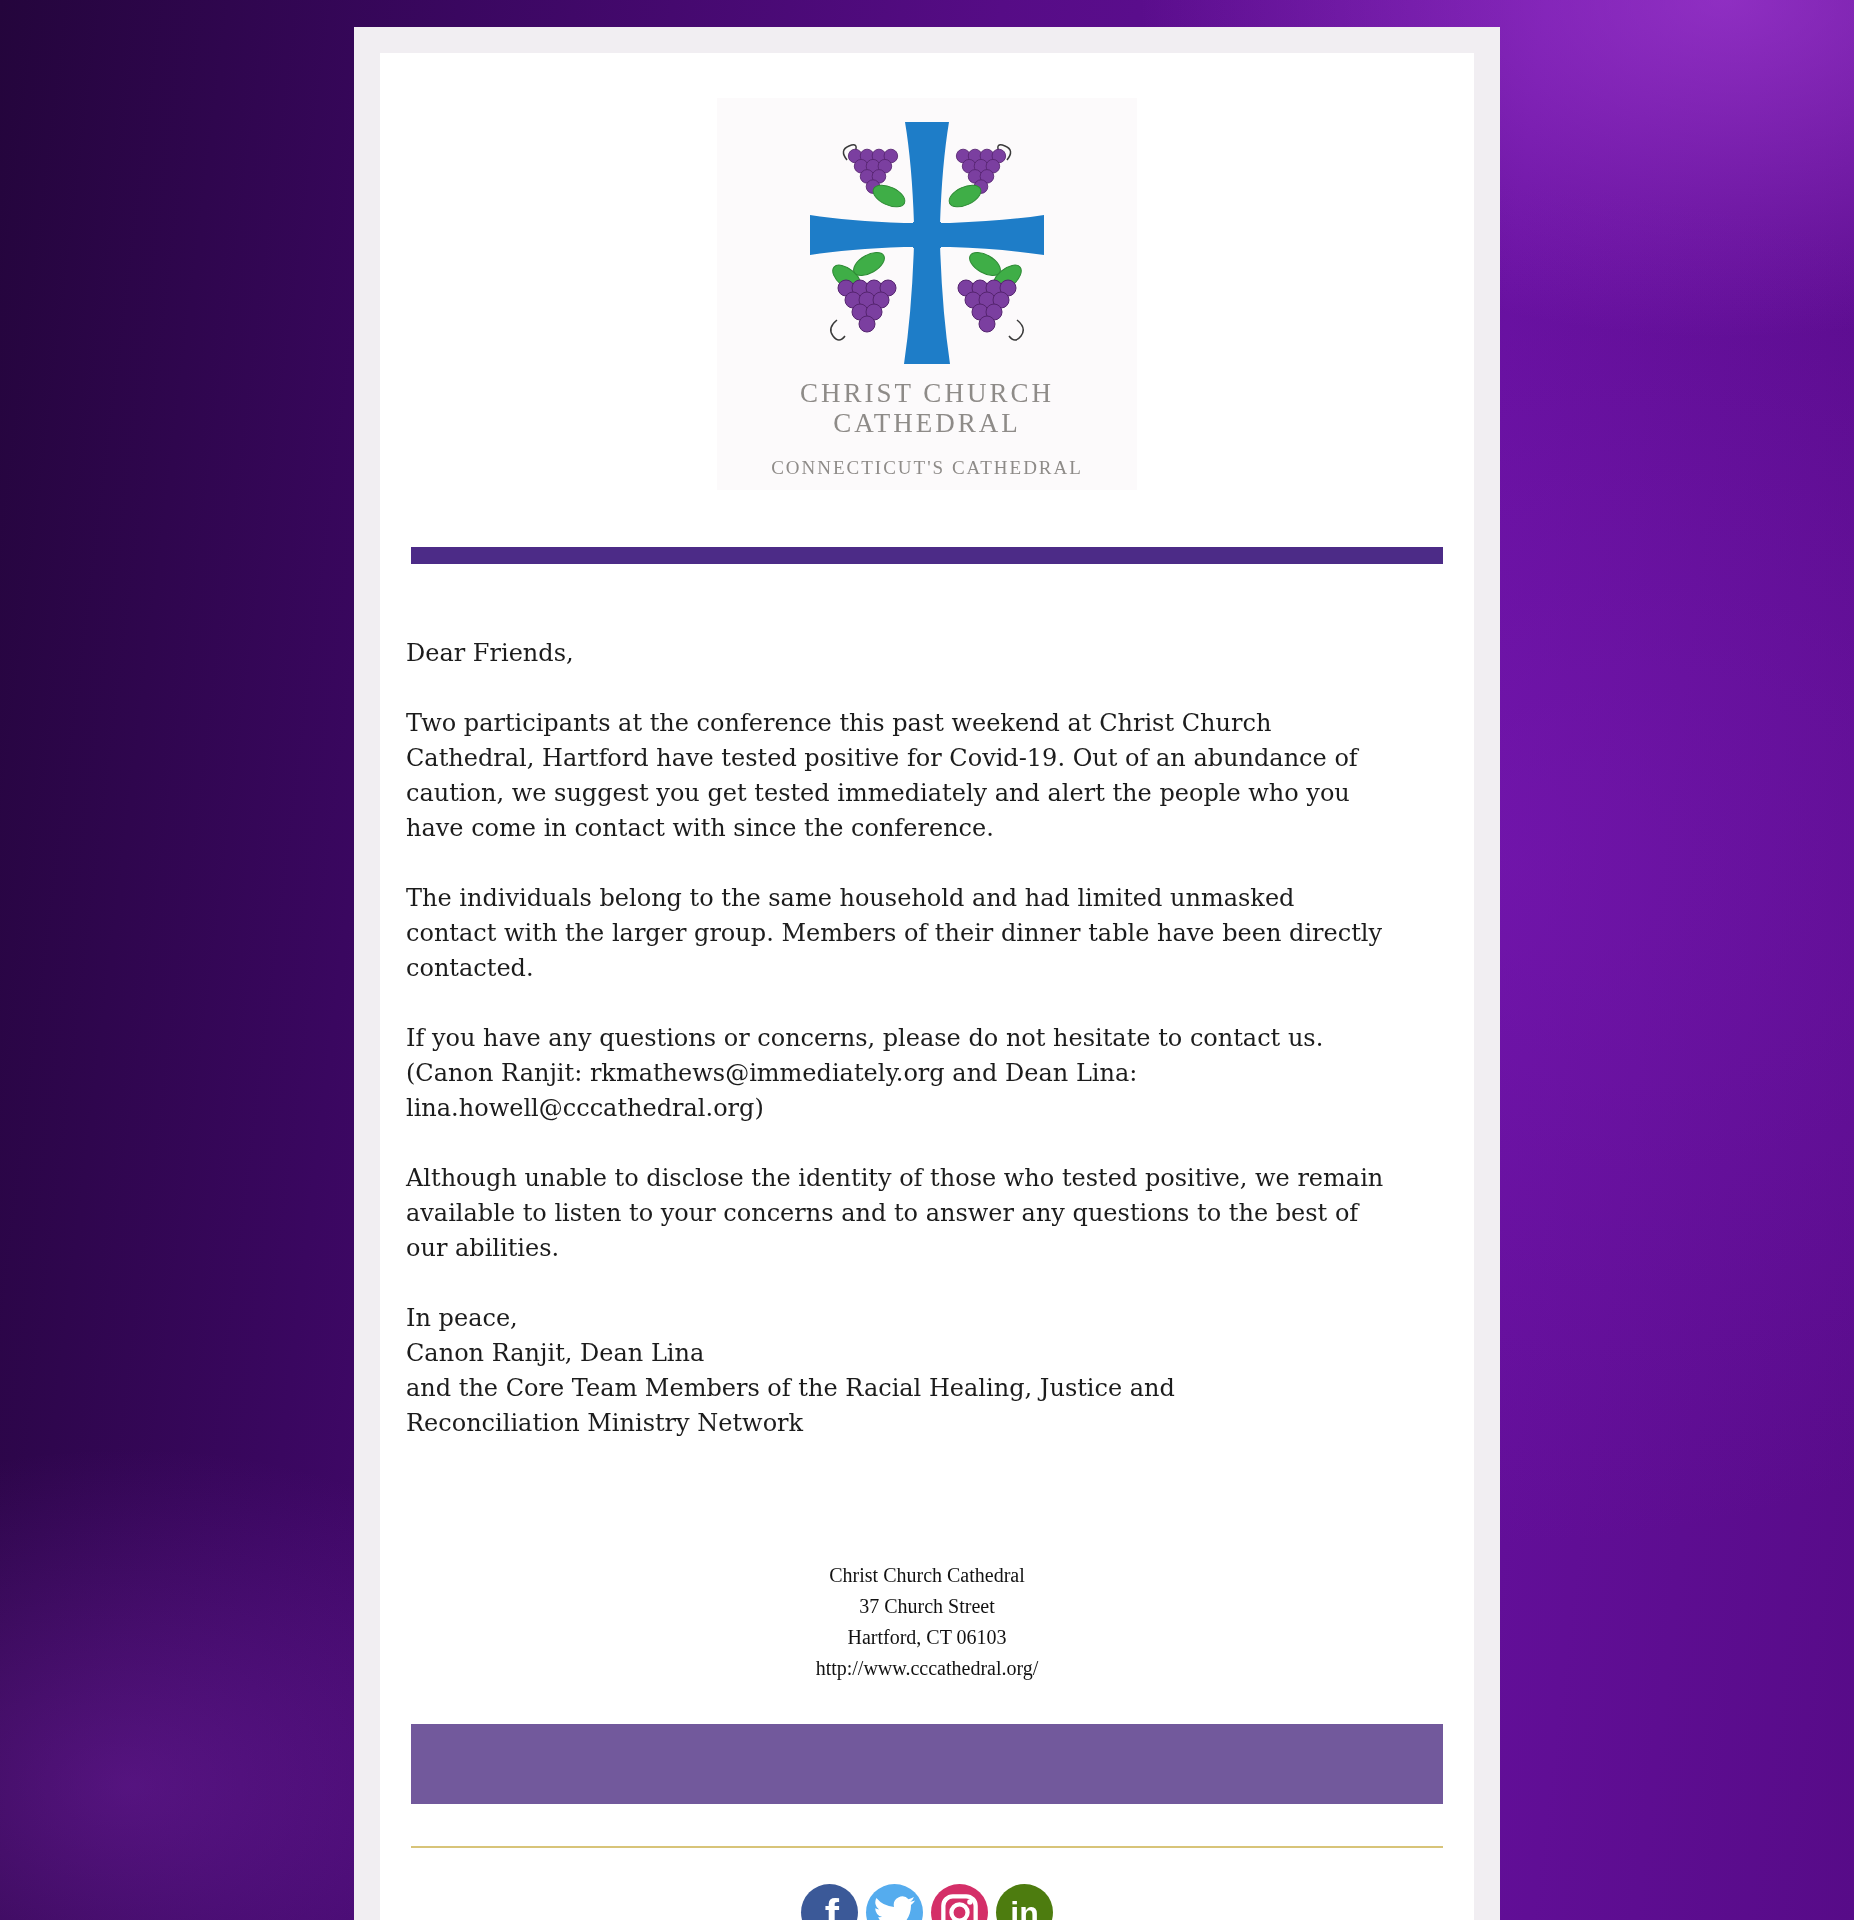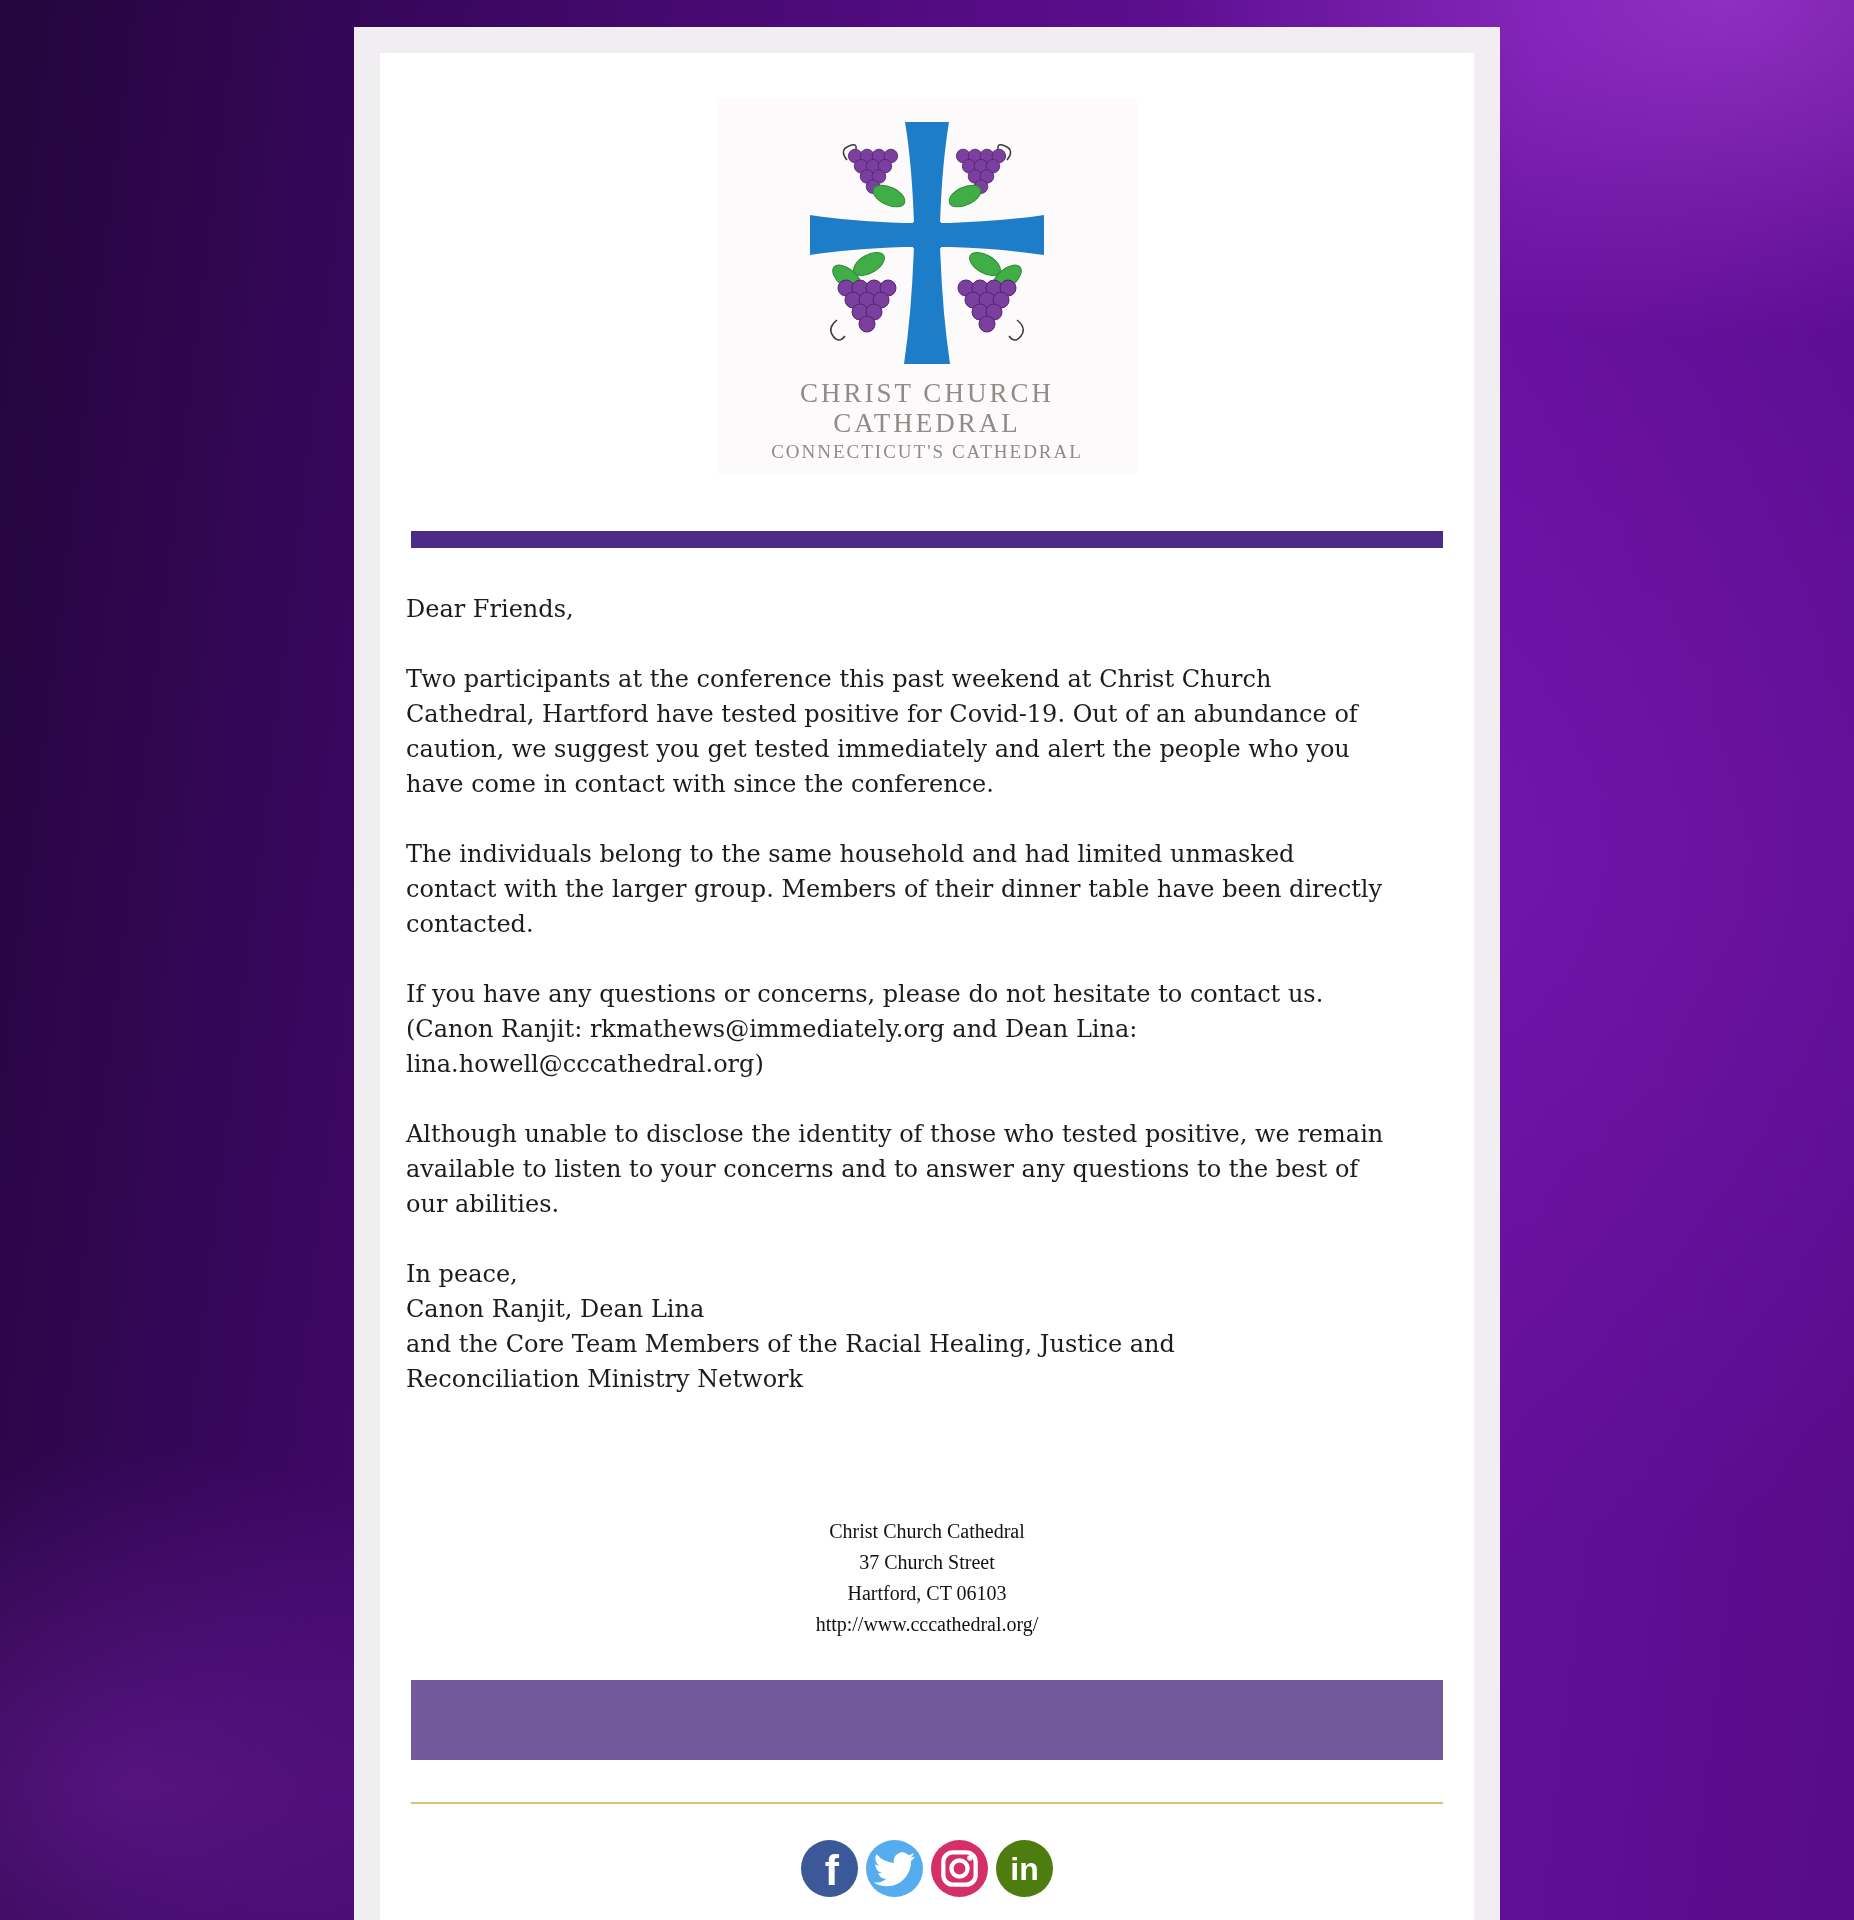--- a/index.html
+++ b/index.html
@@ -21,25 +21,25 @@
   
   .logo-wrap{text-align:center;padding-top:45px;}
   .logo-box{display:inline-block;width:420px;background:#fcfafb;padding:14px 0 10px 0;}
   .logo-box svg{display:block;margin:0 auto;}
   .logo-title{
     font-family:"Liberation Serif",serif;color:#8e8b88;
     font-size:27px;letter-spacing:3px;line-height:30px;margin-top:4px;
   }
   .logo-subtitle{
     font-family:"Liberation Serif",serif;color:#8e8b88;
-    font-size:19px;letter-spacing:2px;line-height:24px;margin-top:2px;
+    font-size:19px;letter-spacing:2px;line-height:24px;margin-top:18px;
   }
   .bar{width:1032px;margin:57px auto 0 auto;height:17px;}
   
-  .letter{padding:44px 28px 0 26px;color:#1c1c1c;}
+  .letter{padding:72px 28px 0 26px;color:#1c1c1c;}
   .para{
     font-size:24px;line-height:35px;white-space:pre-line;
     margin:35px 0 0 0;
   }
   .para.first{margin-top:0;}
   
   .addr{
     margin-top:119px;text-align:center;color:#121212;
     font-family:"Liberation Serif",serif;font-size:20px;line-height:31px;
   }

